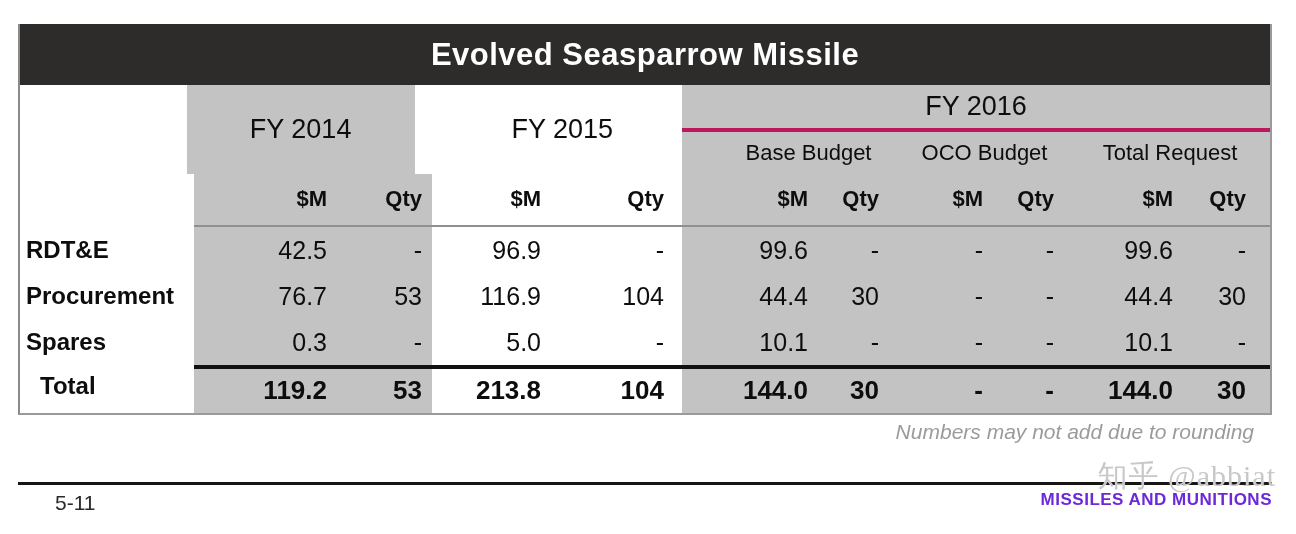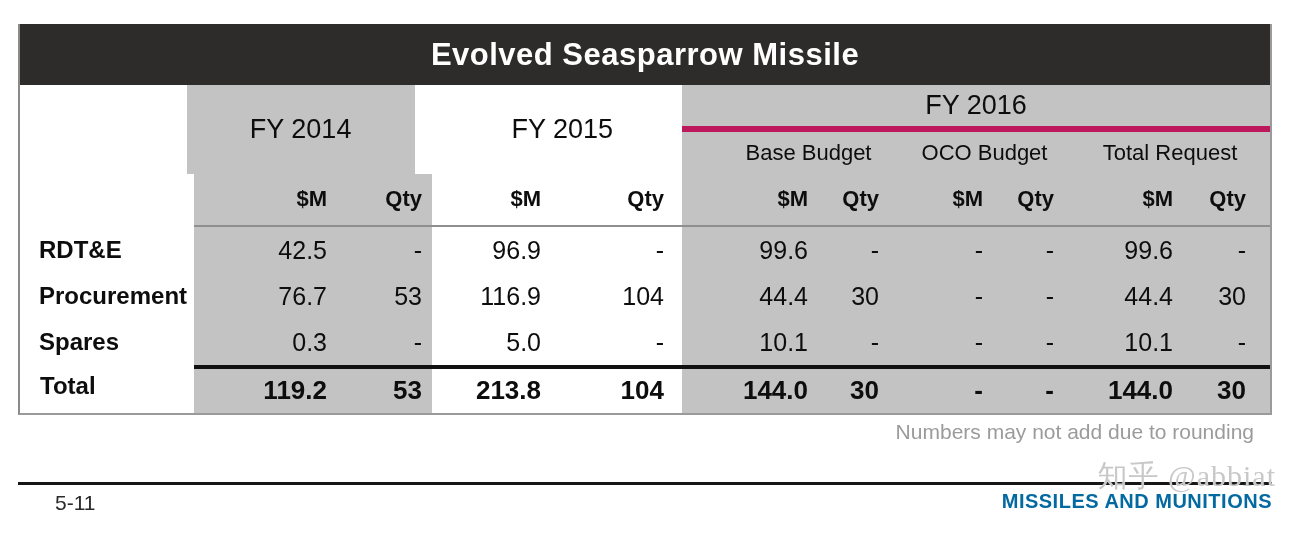--- a/index.html
+++ b/index.html
@@ -33,43 +33,43 @@
   .cell{box-sizing:border-box;}
   .num{text-align:right;}
   .bg-gray{background:#c3c3c3;}
   
   .header-top{display:flex;height:89px;}
   .fy-block{display:flex;align-items:center;justify-content:center;font-size:27px;}
   .fy14-block{width:238px;}
   .fy15-block{width:250px;padding-left:28px;}
   .fy16-block{width:588px;display:flex;flex-direction:column;}
   .fy16-title{height:47px;display:flex;align-items:center;justify-content:center;
-    font-size:27px;border-bottom:6px solid #be185d;box-sizing:border-box;}
+    font-size:27px;border-bottom:4px solid #be185d;box-sizing:border-box;}
   .fy16-sub{height:42px;display:flex;align-items:center;font-size:22px;font-weight:normal;}
   .sub-base{width:205px;text-align:center;box-sizing:border-box;padding-left:48px;}
   .sub-oco{width:175px;text-align:center;box-sizing:border-box;padding-left:20px;}
   .sub-tr{width:208px;text-align:center;box-sizing:border-box;padding-left:8px;}
   
   .unit-row{height:53px;line-height:50px;font-size:22px;font-weight:bold;}
   .unit-row .cell{border-bottom:2px solid #8f8f8f;}
   .unit-row .c-label{border-bottom:none;}
   
   .data-row{height:46px;line-height:46px;font-size:25px;}
-  .row-label{font-weight:bold;font-size:24px;padding-left:19px;box-sizing:border-box;}
+  .row-label{font-weight:bold;font-size:24px;padding-left:6px;box-sizing:border-box;}
   .total-row{height:48px;line-height:42px;font-size:26px;font-weight:bold;}
   .total-row .cell{border-top:4px solid #111;}
   .total-row .c-label{border-top:none;padding-left:20px;}
   
   .footnote{
-    position:absolute;top:420px;right:42px;font-size:21px;color:#9b9b9b;
+    position:absolute;top:420px;right:42px;font-size:21px;font-style:italic;color:#9b9b9b;
   }
   .rule{position:absolute;left:18px;top:482px;width:1254px;height:3px;background:#161616;}
   .page-number{position:absolute;left:18px;top:491px;font-size:21px;color:#2a2a2a;margin-left:37px;}
   .section-title{
-    position:absolute;right:24px;top:490px;font-size:20px;font-weight:bold;color:#0369a1;letter-spacing:0.5px;
+    position:absolute;right:24px;top:490px;font-size:17px;font-weight:bold;color:#6d28d9;letter-spacing:0.5px;
   }
   .watermark{
     position:absolute;right:20px;top:456px;font-size:30px;color:#c8c8c8;
     text-shadow:0 0 1px #ffffff;letter-spacing:1px;z-index:5;white-space:nowrap;font-family:Liberation Serif, serif;
   }
 </style>
 </head>
 <body>
 
 <div class="table">

